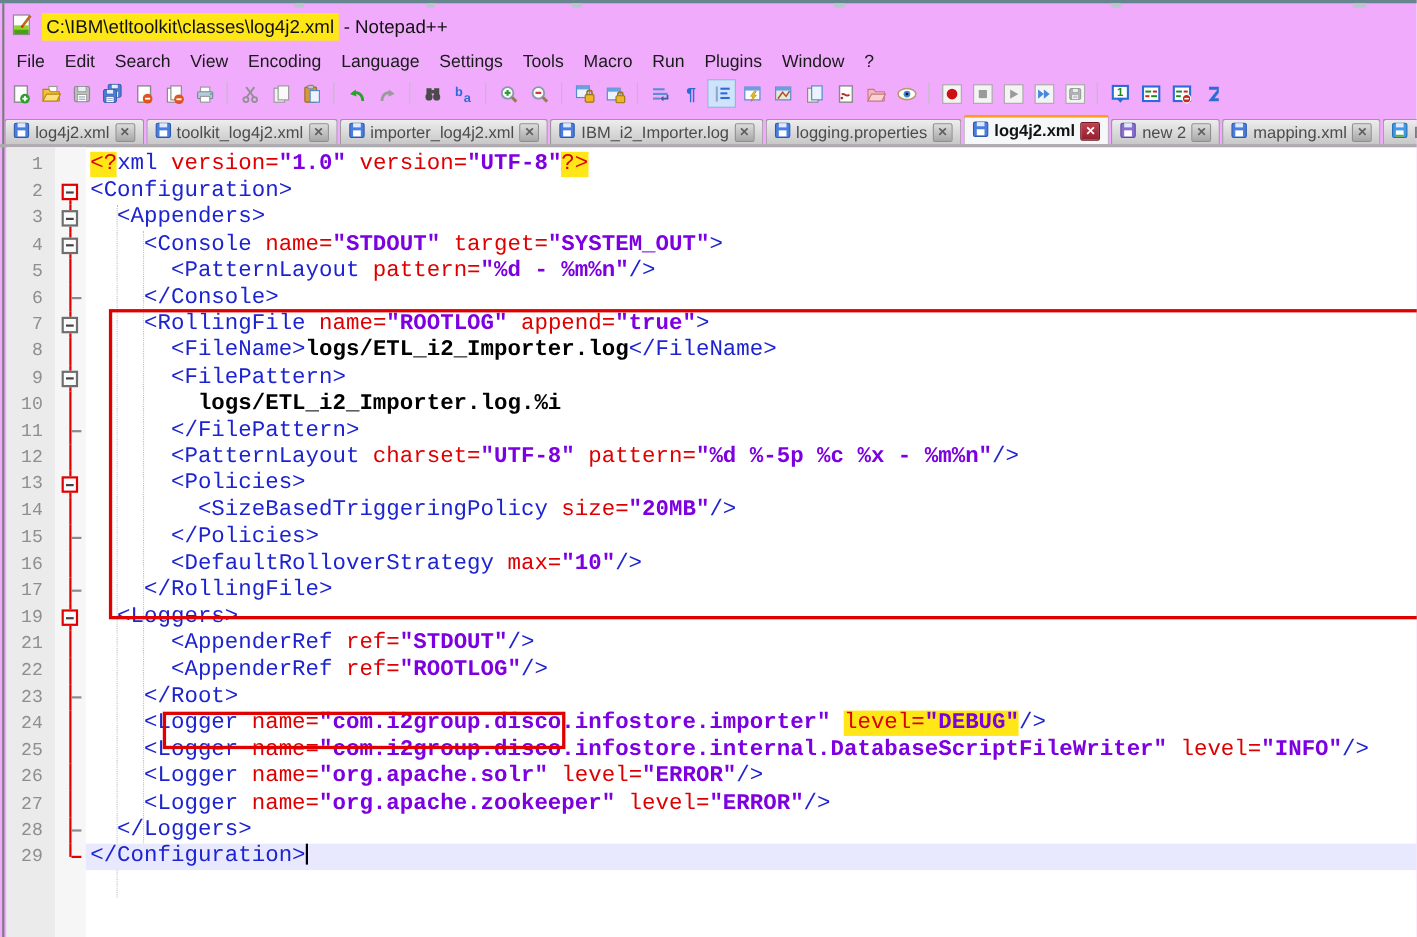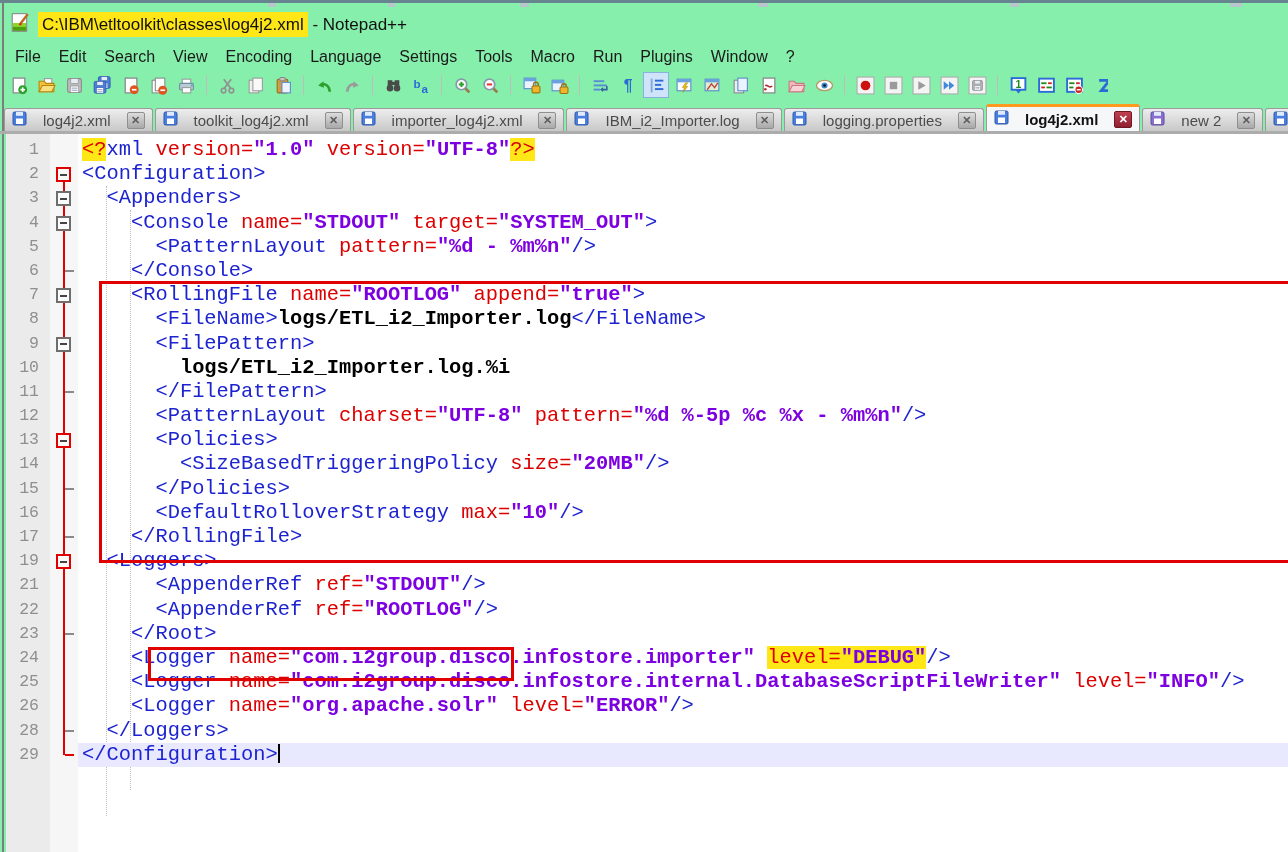--- a/index.html
+++ b/index.html
@@ -1,36 +1,36 @@
 <!DOCTYPE html>
 <html><head>
 <meta charset="utf-8">
 <style>
   html,body{margin:0;padding:0;background:#fff;width:1288px;height:852px;overflow:hidden;
     font-family:"Liberation Sans",sans-serif;-webkit-font-smoothing:antialiased;}
-  #win{position:relative;width:1288px;height:852px;background:#86efac;}
+  #win{position:relative;width:1288px;height:852px;background:#f0abfc;}
   
   .topstrip{position:absolute;left:0;top:0;width:100%;height:3px;background:#66858f;}
   .topfrag{position:absolute;top:3px;height:4px;background:#b9c6cb;}
   .leftedge{position:absolute;left:2px;top:3px;bottom:0;width:2px;background:#7d7d7d;}
   
   .titlebar{position:absolute;left:10px;top:9px;height:32px;display:flex;align-items:center;gap:8px;
     font-size:17px;color:#111;}
   .title-hl{background:#ffe616;padding:3px 4px;}
   
   .menubar{position:absolute;left:6px;top:45px;height:23px;display:flex;align-items:center;font-size:16px;color:#1a1a1a;}
   .mitem{padding:2px 9px;cursor:default;}
   
   .toolbar{position:absolute;left:5px;top:69px;height:32px;display:flex;align-items:center;gap:2px;}
   .tbtn{width:26px;height:26px;display:flex;align-items:center;justify-content:center;border:1px solid transparent;box-sizing:border-box;}
   .tbtn.pressed{background:#cfe4fa;border-color:#84b3dd;}
   .tsep{width:1px;height:20px;background:#bdbdbd;margin:0 5px;}
   
   .tabbar{position:absolute;left:4px;top:104px;right:0;height:27px;display:flex;align-items:flex-end;overflow:hidden;}
-  .tab{display:flex;align-items:center;gap:16px;padding:0 7px;height:23px;box-sizing:border-box;
+  .tab{display:flex;align-items:center;gap:5px;padding:0 7px;height:23px;box-sizing:border-box;
     background:linear-gradient(#ededed,#c8c8c8);border:1px solid #9a9a9a;border-bottom:none;
     border-radius:3px 3px 0 0;margin-right:2px;color:#4c4c4c;font-size:15px;white-space:nowrap;flex:0 0 auto;}
   .tab.active{height:27px;background:#f6f7f9;border-top:3px solid #ff9a1f;font-weight:bold;color:#131313;}
   .tab.cut{max-width:46px;overflow:hidden;padding-right:0;}
   .tabx{width:16px;height:15px;display:flex;align-items:center;justify-content:center;font-size:11px;font-weight:bold;
     background:linear-gradient(#dcdcdc,#a8a8a8);border:1px solid #8f8f8f;color:#5e5e5e;border-radius:2px;}
   .tab.active .tabx{background:linear-gradient(#c04050,#8f2030);border-color:#701822;color:#fff;}
   .tabstrip{position:absolute;left:0;top:131px;right:0;height:3px;background:#acacac;}
   
   .editor{position:absolute;left:6px;top:134px;right:0;bottom:0;background:#fff;}
@@ -665,20 +665,27 @@
           <div class="code"><span class="sg-tag">    &lt;Logger</span><span class="sg-attr"> name=</span><span class="sg-val">"com.i2group.disco.infostore.internal.DatabaseScriptFileWriter"</span><span class="sg-attr"> level=</span><span class="sg-val">"INFO"</span><span class="sg-tag">/&gt;</span></div>
         </div>
         <div class="lrow">
           <div class="ln">26</div>
           <div class="fold">
             <span class="vl"></span>
           </div>
           <div class="code"><span class="sg-tag">    &lt;Logger</span><span class="sg-attr"> name=</span><span class="sg-val">"org.apache.solr"</span><span class="sg-attr"> level=</span><span class="sg-val">"ERROR"</span><span class="sg-tag">/&gt;</span></div>
         </div>
         <div class="lrow">
+          <div class="ln">27</div>
+          <div class="fold">
+            <span class="vl"></span>
+          </div>
+          <div class="code"><span class="sg-tag">    &lt;Logger</span><span class="sg-attr"> name=</span><span class="sg-val">"org.apache.zookeeper"</span><span class="sg-attr"> level=</span><span class="sg-val">"ERROR"</span><span class="sg-tag">/&gt;</span></div>
+        </div>
+        <div class="lrow">
           <div class="ln">28</div>
           <div class="fold">
             <span class="vl"></span>
             <span class="tick"></span>
           </div>
           <div class="code"><span class="sg-tag">  &lt;/Loggers&gt;</span></div>
         </div>
         <div class="lrow cur">
           <div class="ln">29</div>
           <div class="fold">

